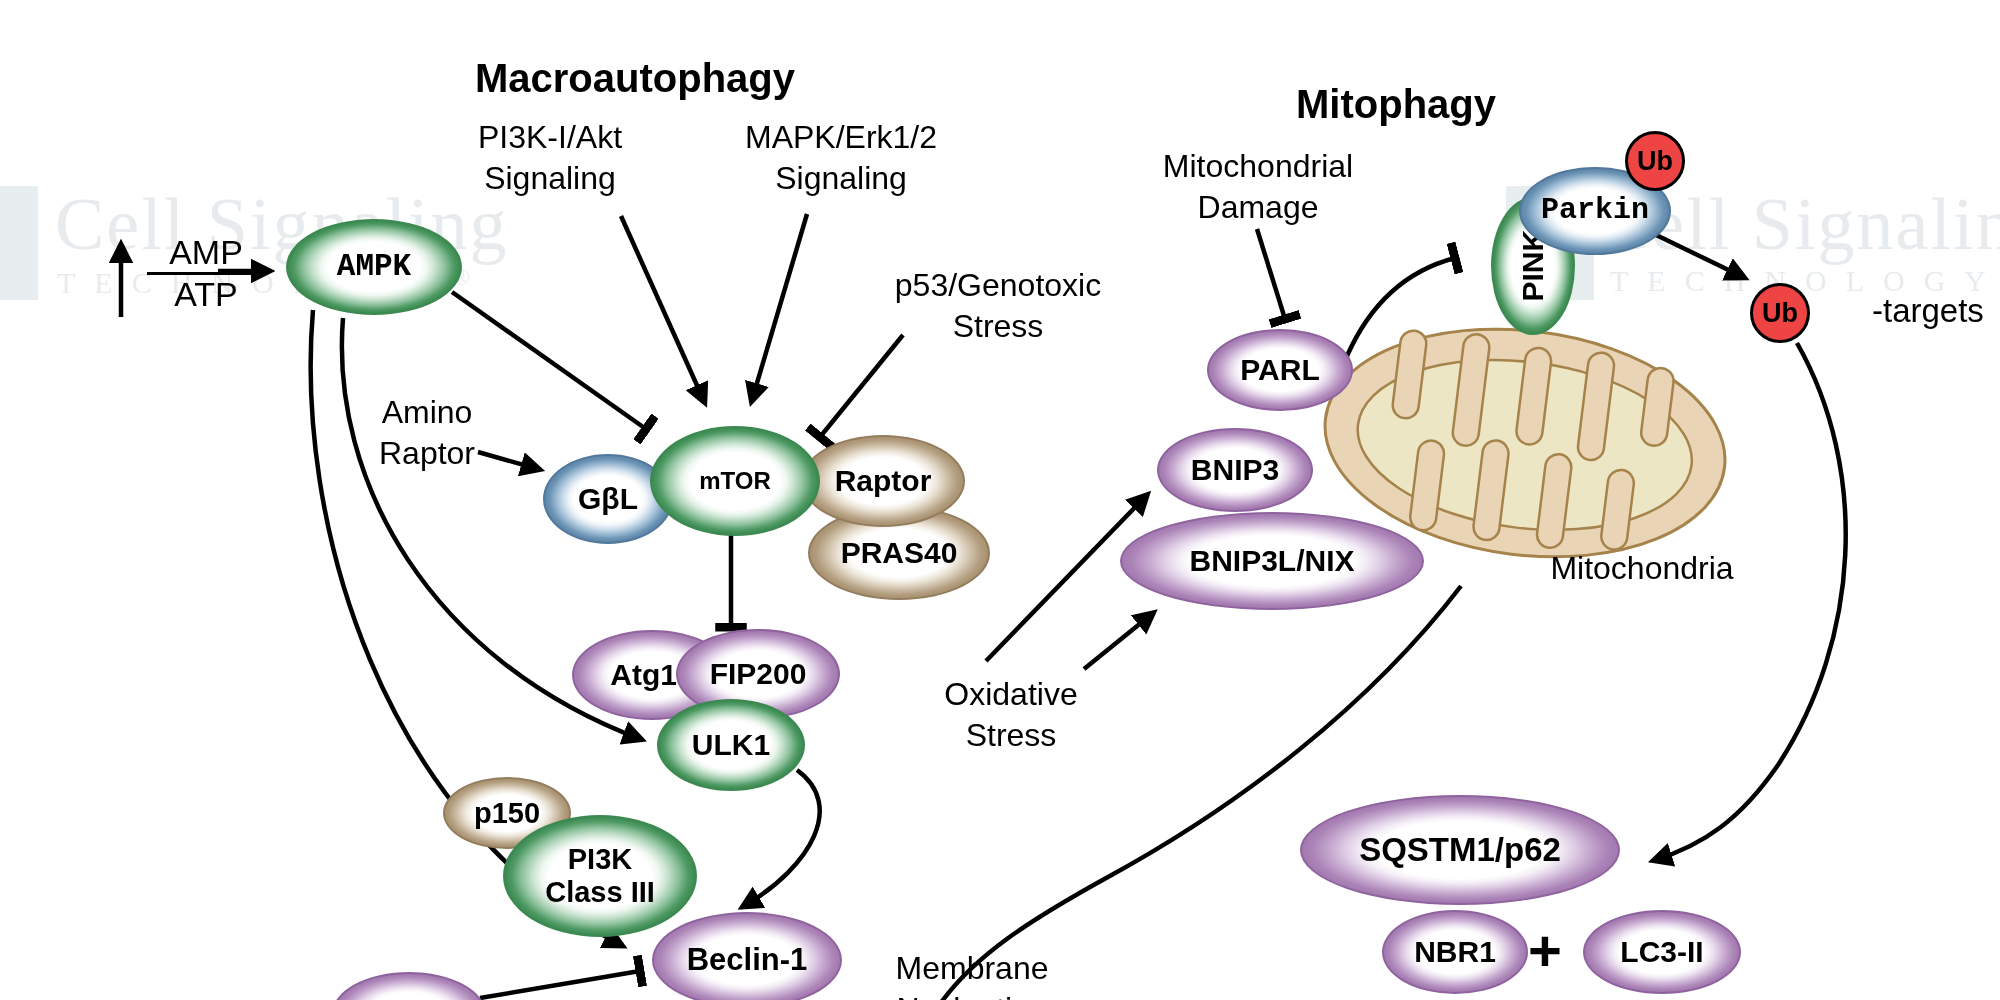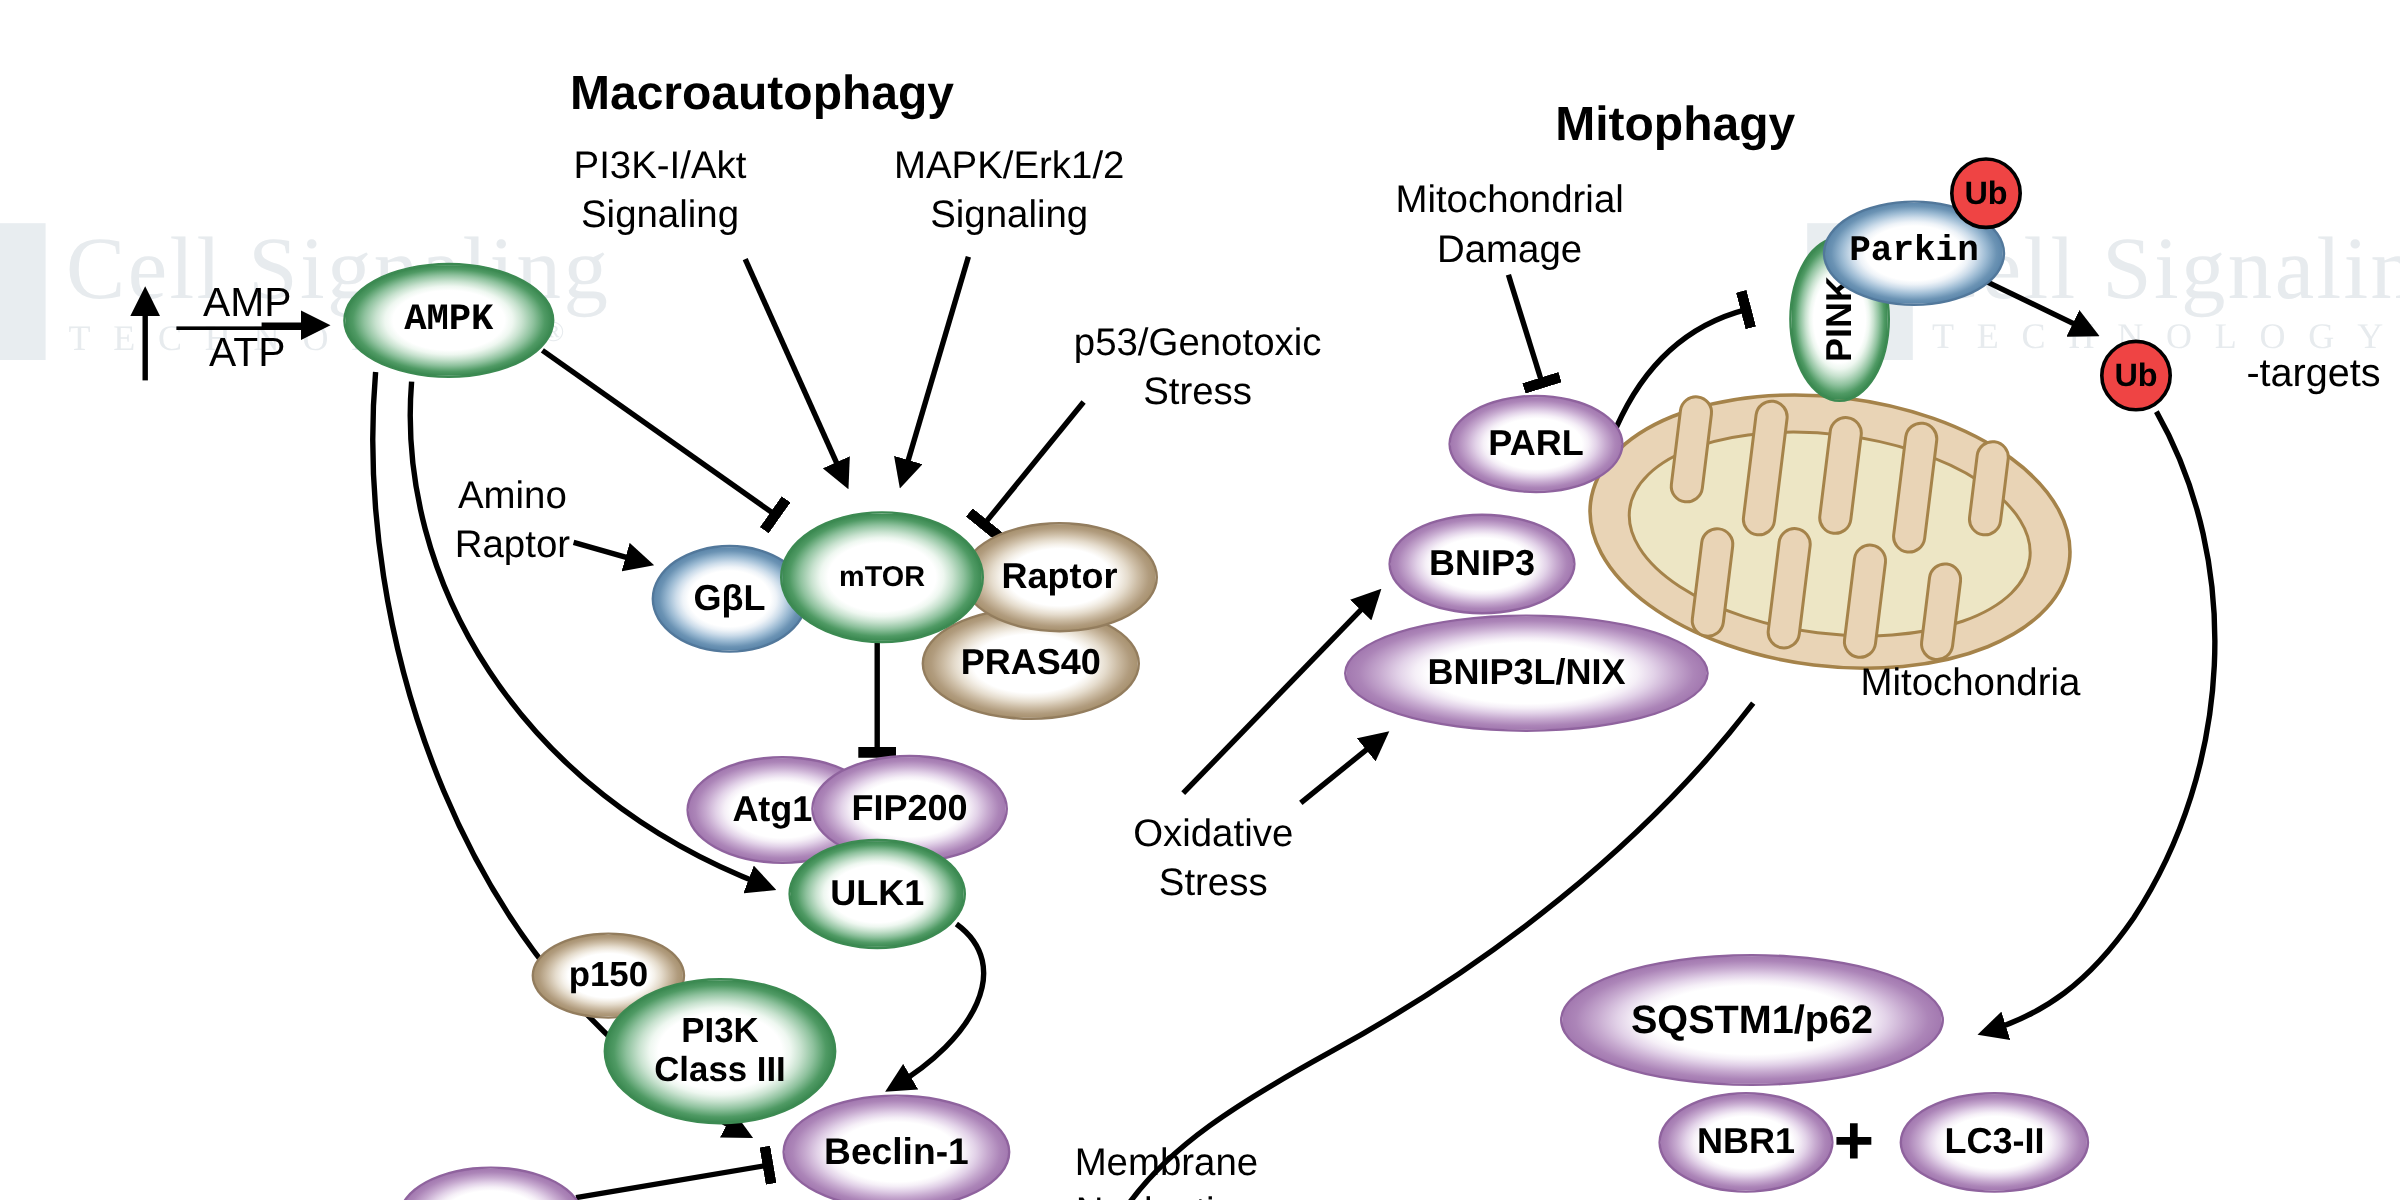--- a/index.html
+++ b/index.html
@@ -89,21 +89,21 @@
       <path d="M 1347,356 Q 1382,277 1455,258" marker-end="url(#tee)"></path>
       <path d="M 1652,233 L 1743,277" marker-end="url(#arr)"></path>
       <path d="M 1797,343 C 1869,470 1860,640 1778,765 C 1740,820 1703,845 1655,860" marker-end="url(#arr)"></path>
       <path d="M 1461,586 C 1370,705 1240,805 1108,877 C 1030,920 975,955 940,1004"></path>
     </g>
   </svg>
 
   <div class="node green" style="left:286px;top:219px;width:172px;height:92px;font-size:31px;font-family:Liberation Mono, monospace;">
       <span>AMPK</span>
     </div>
-  <div class="node tan" style="left:768px;top:506px;width:178px;height:90px;">
+  <div class="node tan" style="left:808px;top:506px;width:178px;height:90px;">
       <span>PRAS40</span>
     </div>
   <div class="node tan" style="left:801px;top:435px;width:160px;height:88px;">
       <span>Raptor</span>
     </div>
   <div class="node blue" style="left:543px;top:454px;width:126px;height:86px;">
       <span>GβL</span>
     </div>
   <div class="node green" style="left:650px;top:426px;width:166px;height:106px;font-size:24px;">
       <span>mTOR</span>

